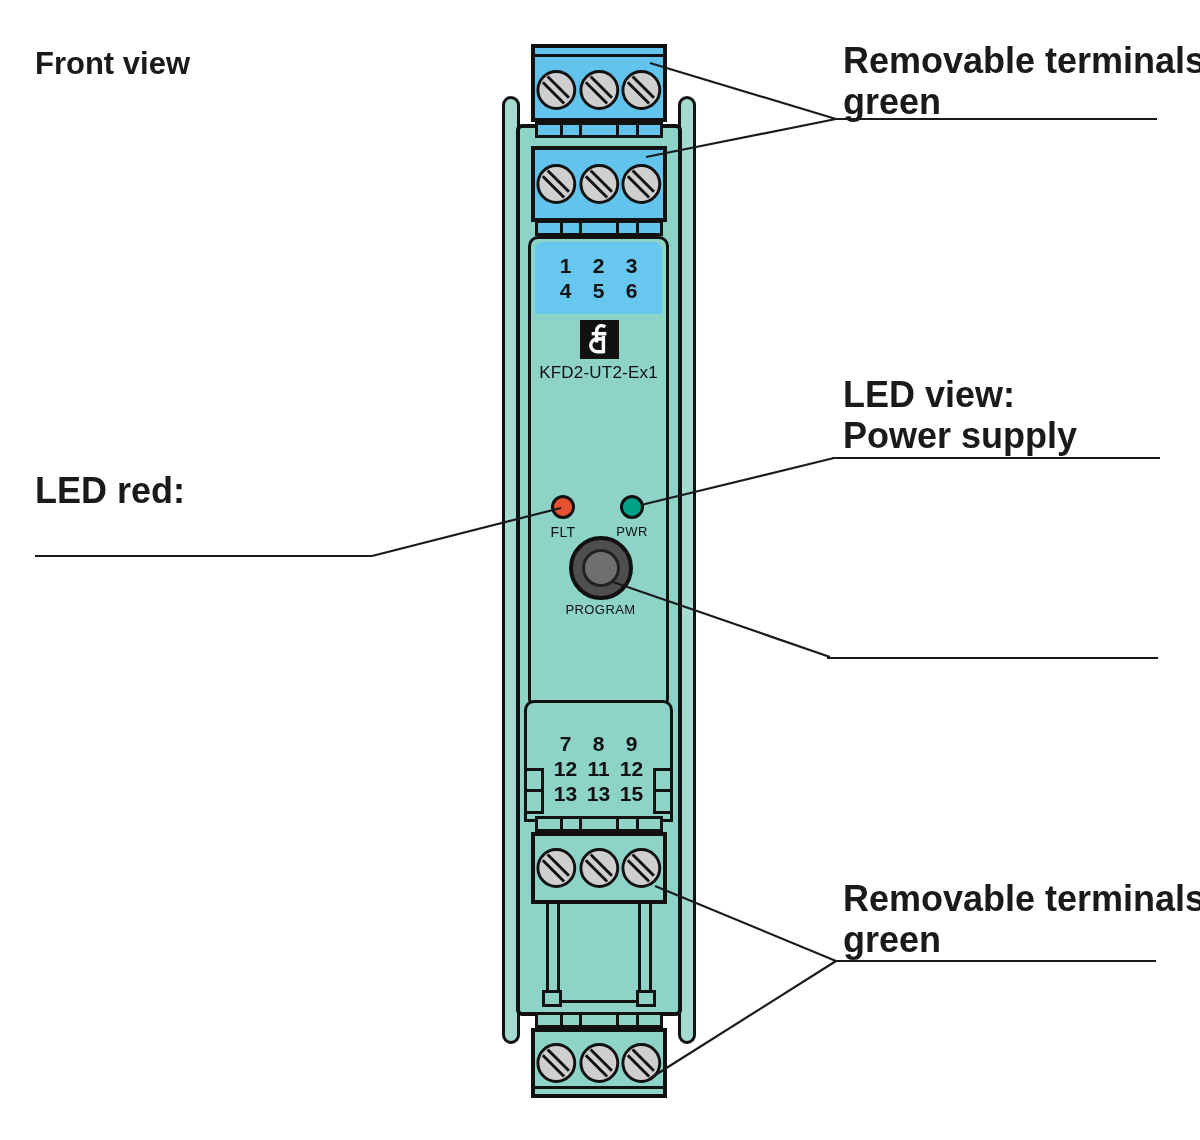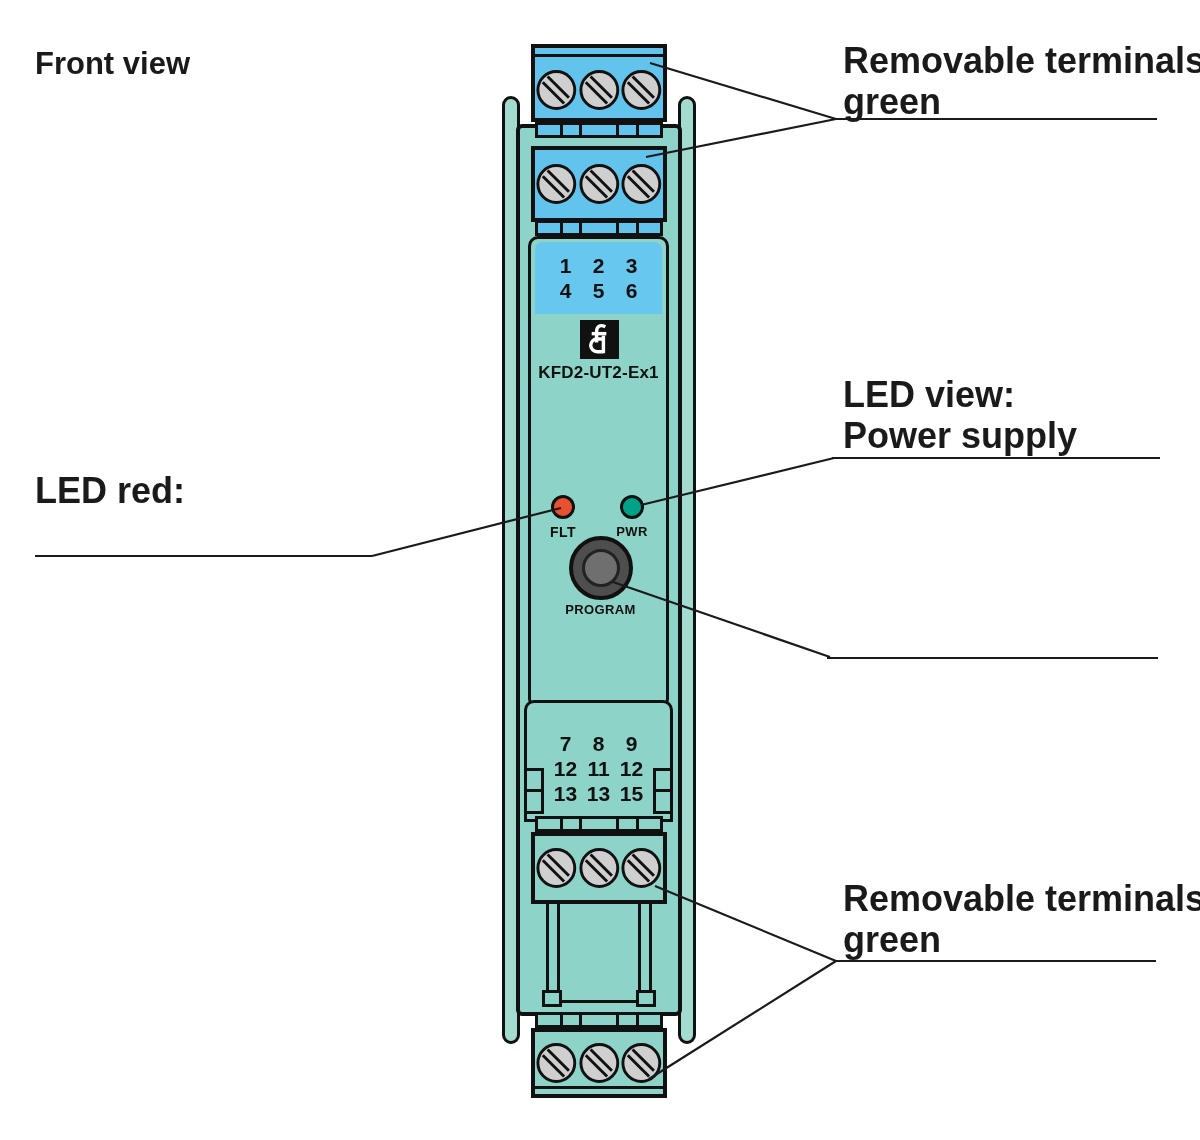--- a/index.html
+++ b/index.html
@@ -25,21 +25,21 @@
   .tabs span:nth-child(3){left:64%;}
   .tabs span:nth-child(4){left:80%;}
   .panel{background:#8dd3c7;border:3px solid #111;border-radius:10px;z-index:2;}
   .panel-low{background:#8dd3c7;border:3px solid #111;border-radius:10px 10px 0 0;z-index:2;}
   .bluelabel{background:#68c7ee;border-radius:8px 8px 0 0;z-index:3;
              display:flex;flex-direction:column;justify-content:center;align-items:center;}
   .numrow{display:flex;justify-content:center;line-height:25px;}
   .numcell{width:33px;text-align:center;font-weight:bold;font-size:21px;color:#111;}
   .numblock{z-index:3;}
   .led{width:24px;height:24px;border-radius:50%;border:3px solid #111;z-index:3;}
-  .devtext{font-weight:bold;color:#111;text-align:center;z-index:4;}
+  .devtext{font-weight:normal;color:#111;text-align:center;z-index:4;}
   .jack{width:64px;height:64px;border-radius:50%;background:#4e4e4e;border:4px solid #111;
         display:flex;align-items:center;justify-content:center;z-index:3;}
   .jack-inner{width:32px;height:32px;border-radius:50%;background:#6f6f6f;border:3px solid #222;}
   .latch{width:20px;height:46px;background:#8dd3c7;border:3px solid #111;z-index:3;}
   .latch i{position:absolute;left:0;right:0;top:45%;height:3px;background:#111;display:block;}
   .channel{width:14px;background:#8dd3c7;border-left:3px solid #111;border-right:3px solid #111;z-index:2;}
   .hline{background:#111;z-index:2;}
   .foot{background:#8dd3c7;border:3px solid #111;z-index:3;}
   
   .title{font-size:31px;font-weight:bold;z-index:5;}

